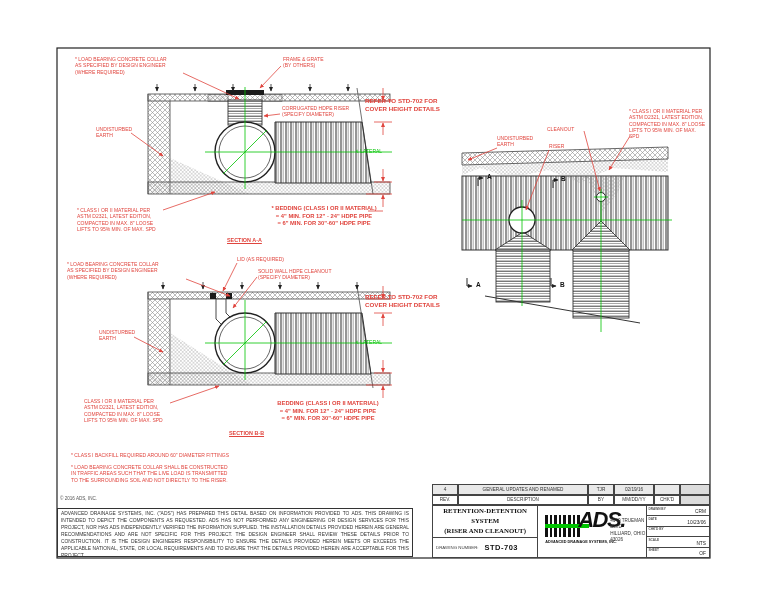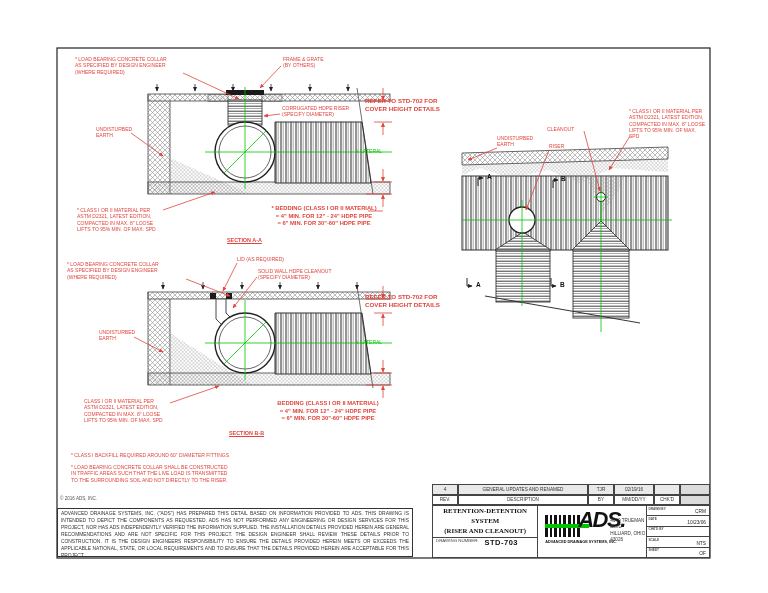--- a/index.html
+++ b/index.html
@@ -21,21 +21,21 @@
   .revtable{position:absolute;left:432px;top:484px;width:278px;height:21px;display:grid;
     grid-template-columns:26px 130px 26px 40px 26px 30px;grid-template-rows:10.5px 10.5px;z-index:5}
   .rt-c{border:0.5px solid #444;font-size:4.7px;color:#333;display:flex;align-items:center;justify-content:center;overflow:hidden;white-space:nowrap}
   .rt-vals .rt-c{background:#e9e9e9}
   .rt-c.tail{background:#dcdcdc}
   
   .tblock{position:absolute;left:432px;top:505px;width:278px;height:53px;display:flex;z-index:5;border:0.5px solid #444}
   .tb-title-col{width:106px;border-right:0.5px solid #444;display:flex;flex-direction:column}
   .tb-title{flex:1;display:flex;flex-direction:column;align-items:center;justify-content:center;
     font-family:"Liberation Serif",serif;font-weight:bold;font-size:6.8px;line-height:1.5;color:#111;text-align:center}
-  .tb-dn{height:22px;border-top:0.5px solid #444;display:flex;padding:0 3px;gap:6px}
+  .tb-dn{height:22px;border-top:0.5px solid #444;display:flex;align-items:center;padding:0 3px;gap:6px}
   .tb-dn-label{font-size:4.4px;color:#444}
   .tb-dn-value{font-size:7.5px;font-weight:bold;color:#111;letter-spacing:0.5px}
   .tb-logo-col{width:110px;position:relative;border-right:0.5px solid #444}
   .ads-bars{position:absolute;left:7px;top:9px;width:36px;height:22px;
     background:repeating-linear-gradient(90deg,#111 0 2.6px,#fff 2.6px 4.6px);}
   .ads-green{position:absolute;left:0;top:9px;width:44px;height:4px;background:var(--green)}
   .ads-word{position:absolute;left:40px;top:1px;font-size:22px;font-weight:bold;font-style:italic;color:#111;letter-spacing:-1.5px}
   .ads-sub{position:absolute;left:7px;top:34px;font-size:3.8px;font-weight:bold;color:#111;white-space:nowrap}
   .ads-addr{position:absolute;left:72px;top:12px;font-size:4.6px;line-height:1.4;color:#333;white-space:pre-line}
   .tb-info-col{width:62px;display:flex;flex-direction:column}

